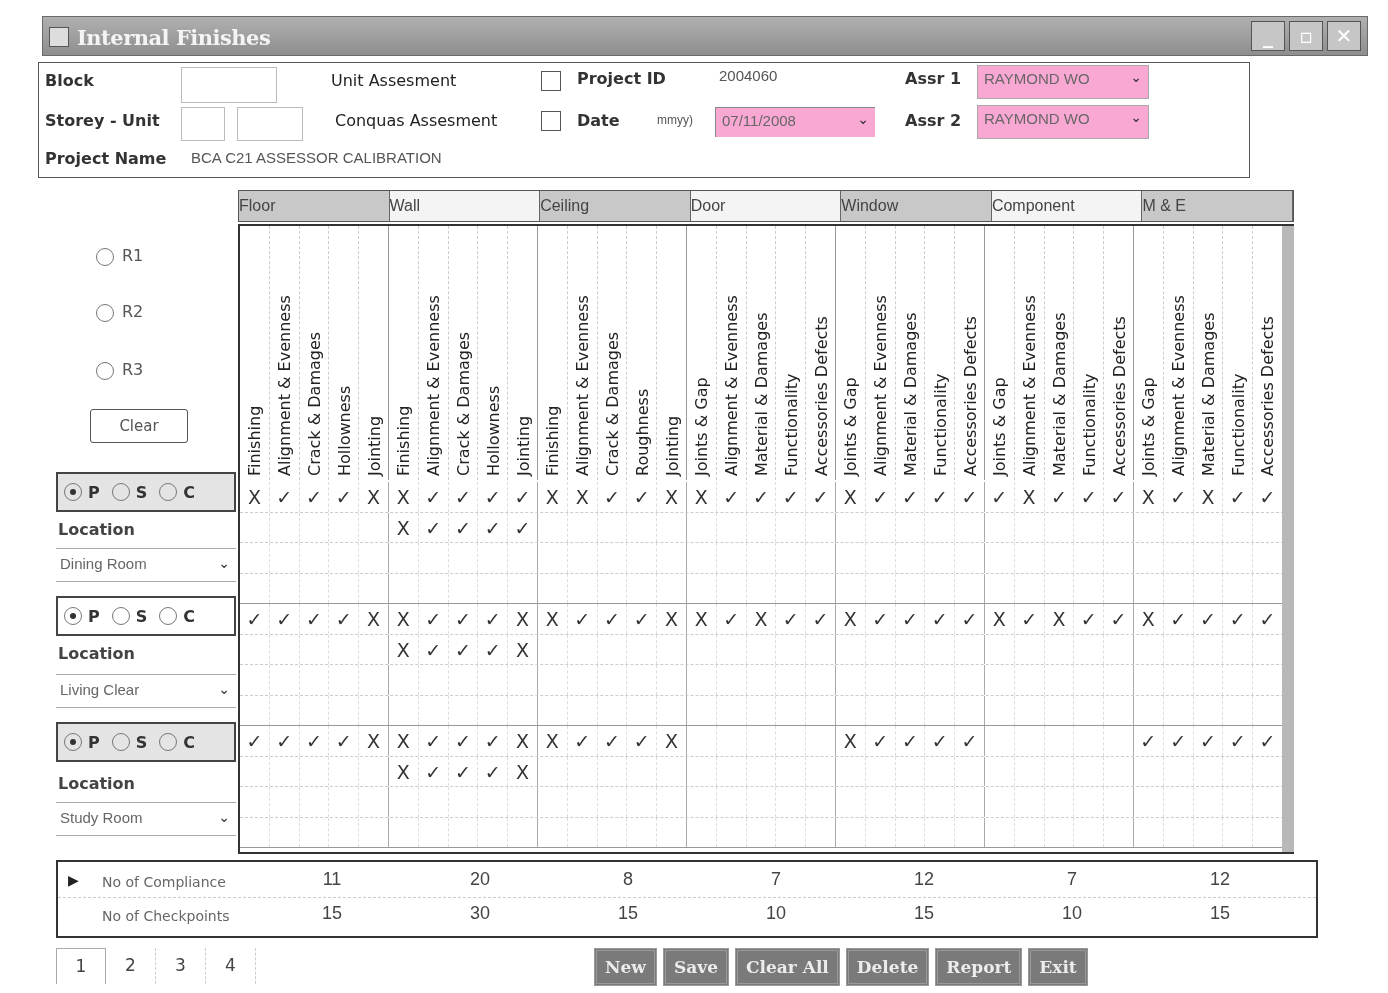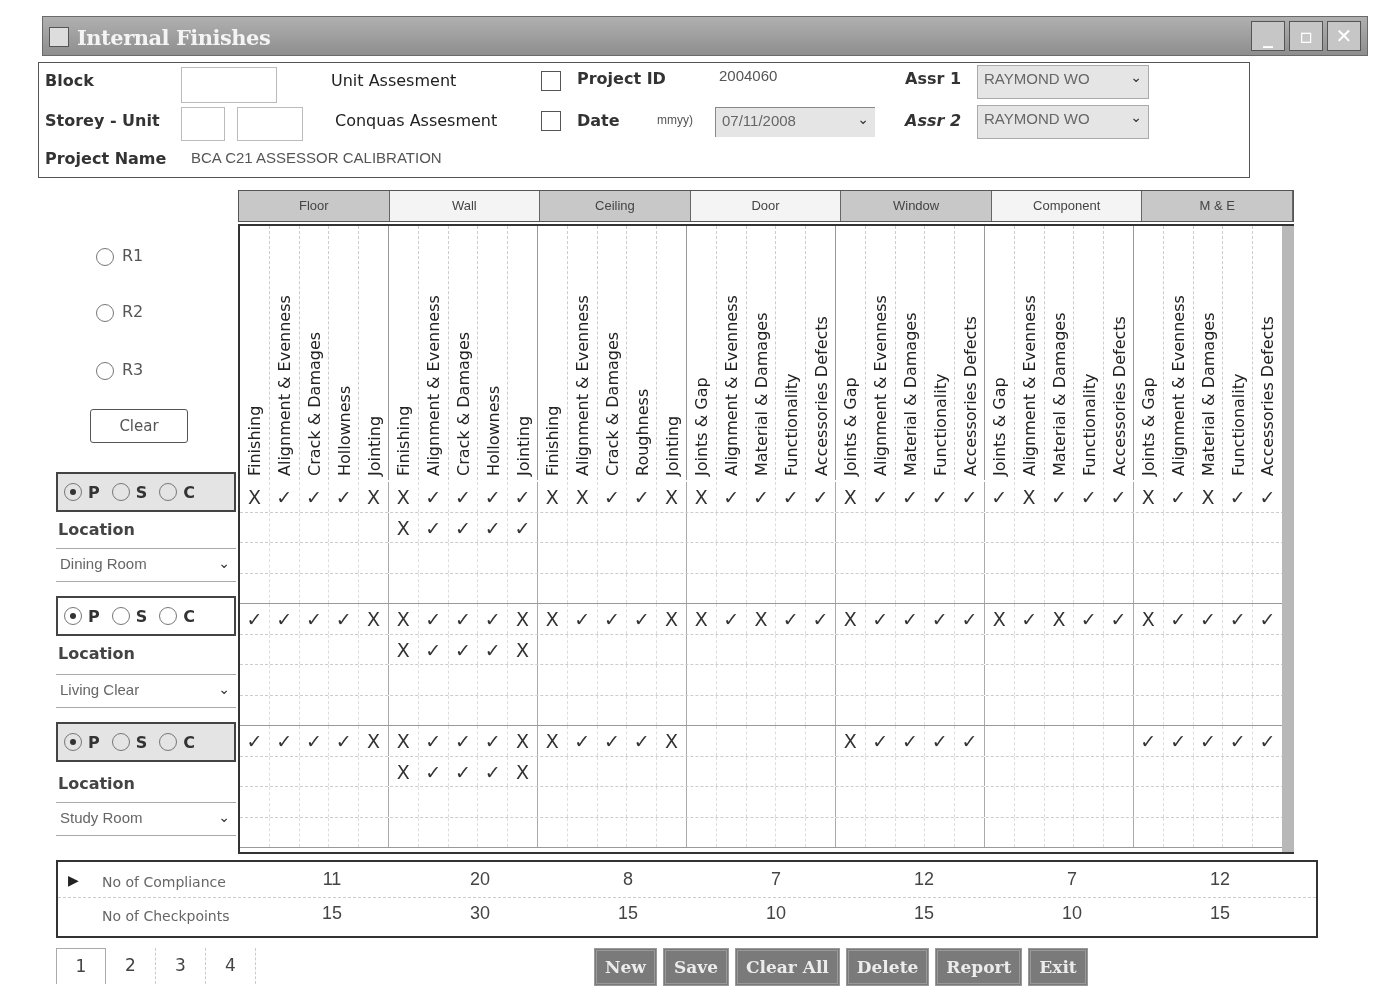--- a/index.html
+++ b/index.html
@@ -9,35 +9,35 @@
   .titlebar .app-icon { position: absolute; left: 6px; top: 10px; width: 20px; height: 20px; background: #ddd; border: 1px solid #555; }
   .titlebar .title { position: absolute; left: 34px; top: 8px; font-size: 21px; font-weight: bold; color: #f4f4f4; font-family: "DejaVu Serif", serif; letter-spacing: -0.5px; }
   .titlebar .ctrls { position: absolute; right: 6px; top: 4px; display: flex; gap: 4px; }
   .titlebar .ctrl { width: 34px; height: 30px; border: 1px solid #555; background: #c6c6c6; color: #fff; font-weight: bold; font-size: 20px; text-align: center; line-height: 28px; }
 
   .header-panel { position: absolute; left: 0; top: 48px; width: 1212px; height: 116px; border: 1px solid #555; background: #fff; }
   .hlabel { position: absolute; font-size: 16px; font-weight: bold; color: #333; }
   .hval { position: absolute; font-size: 15px; color: #555; font-family: "Liberation Sans", sans-serif; }
   .tbox { position: absolute; border: 1px solid #bbb; background: #fff; }
   .chk { position: absolute; width: 20px; height: 20px; border: 1px solid #555; background: #fff; }
-  .combo { position: absolute; border: 1px solid #aaa; background: #e5e5e5; font-size: 15px; color: #666; padding: 4px 6px; font-family: "Liberation Sans", sans-serif; }
+  .combo { position: absolute; border: 1px solid #aaa; background: #f9a8d4; font-size: 15px; color: #666; padding: 4px 6px; font-family: "Liberation Sans", sans-serif; }
   .combo .arrow { position: absolute; right: 6px; top: 3px; font-size: 14px; color: #333; }
   .rradio { position: absolute; font-size: 16px; color: #555; }
   .rcircle { display: inline-block; width: 18px; height: 18px; border: 1px solid #777; border-radius: 50%; vertical-align: middle; margin-right: 8px; position: relative; }
   .rcircle.on::after { content: ""; position: absolute; left: 5px; top: 5px; width: 6px; height: 6px; border-radius: 50%; background: #333; }
   .clear-btn { position: absolute; left: 52px; top: 395px; width: 98px; height: 34px; border: 1px solid #555; border-radius: 3px; background: #fff; font-size: 15px; color: #555; text-align: center; line-height: 32px; }
   .psc { position: absolute; left: 18px; width: 180px; height: 40px; border: 2px solid #444; background: #e4e4e4; display: flex; align-items: center; padding-left: 6px; gap: 12px; font-size: 16px; font-weight: bold; color: #333; }
   .psc .opt { display: flex; align-items: center; }
   .psc .rcircle { margin-right: 6px; }
   .loc-label { position: absolute; left: 20px; font-size: 16px; font-weight: bold; color: #444; }
   .loc-combo { position: absolute; left: 18px; width: 180px; height: 34px; border-top: 1px solid #aaa; border-bottom: 1px solid #aaa; font-size: 15px; color: #666; padding: 6px 4px; font-family: "Liberation Sans", sans-serif; }
   .loc-combo .arrow { position: absolute; right: 6px; top: 6px; font-size: 14px; color: #333; }
 
   .tabs { position: absolute; left: 200px; top: 176px; width: 1056px; height: 32px; display: flex; border: 1px solid #555; }
-  .tab { flex: 1; font-size: 13px; color: #444; text-align: center; line-height: 30px; border-right: 1px solid #666; font-family: "Liberation Sans", sans-serif; }
+  .tab { flex: 1; font-size: 16px; color: #444; line-height: 30px; border-right: 1px solid #666; font-family: "Liberation Sans", sans-serif; }
   .tab.shade { background: #c8c8c8; }
   .tab.light { background: #f4f4f4; }
 
   .grid-wrap { position: absolute; left: 200px; top: 210px; width: 1056px; height: 630px; border: 2px solid #333; background: #fff; }
   .grid-scroll { position: absolute; right: -2px; top: 0; width: 12px; height: 100%; background: #b8b8b8; }
   .col-heads { position: absolute; left: 0; top: 0; height: 254px; display: flex; }
   .col-head { width: 29.8px; height: 254px; position: relative; border-right: 1px dashed #ccc; }
   .col-head.grp { border-right: 1px solid #999; }
   .col-head span { position: absolute; bottom: 4px; left: 50%; transform-origin: left bottom; transform: rotate(-90deg) translateY(50%); white-space: nowrap; font-size: 16px; color: #222; font-family: "DejaVu Sans", sans-serif; }
   .grid-rows { position: absolute; left: 0; top: 256px; width: 1044px; }
@@ -93,21 +93,21 @@
     <div class="combo" style="left:676px;top:44px;width:160px;height:30px;border-left:1px solid #888;border-top:1px solid #888;border-right:none;border-bottom:none;">
       <span>07/11/2008</span>
       <span class="arrow">⌄</span>
     </div>
 
     <div class="hlabel" style="left:866px;top:6px;">Assr 1</div>
     <div class="combo" style="left:938px;top:2px;width:172px;height:34px;">
       <span>RAYMOND WO</span>
       <span class="arrow">⌄</span>
     </div>
-    <div class="hlabel" style="left:866px;top:48px;font-style:italic;">Assr 2</div>
+    <div class="hlabel" style="left:866px;top:48px;">Assr 2</div>
     <div class="combo" style="left:938px;top:42px;width:172px;height:34px;">
       <span>RAYMOND WO</span>
       <span class="arrow">⌄</span>
     </div>
   </div>
 
   <div class="rradio" style="left:58px;top:232px;"><span class="rcircle"></span><span>R1</span></div>
   <div class="rradio" style="left:58px;top:288px;"><span class="rcircle"></span><span>R2</span></div>
   <div class="rradio" style="left:58px;top:346px;"><span class="rcircle"></span><span>R3</span></div>
   <div class="clear-btn">Clear</div>

